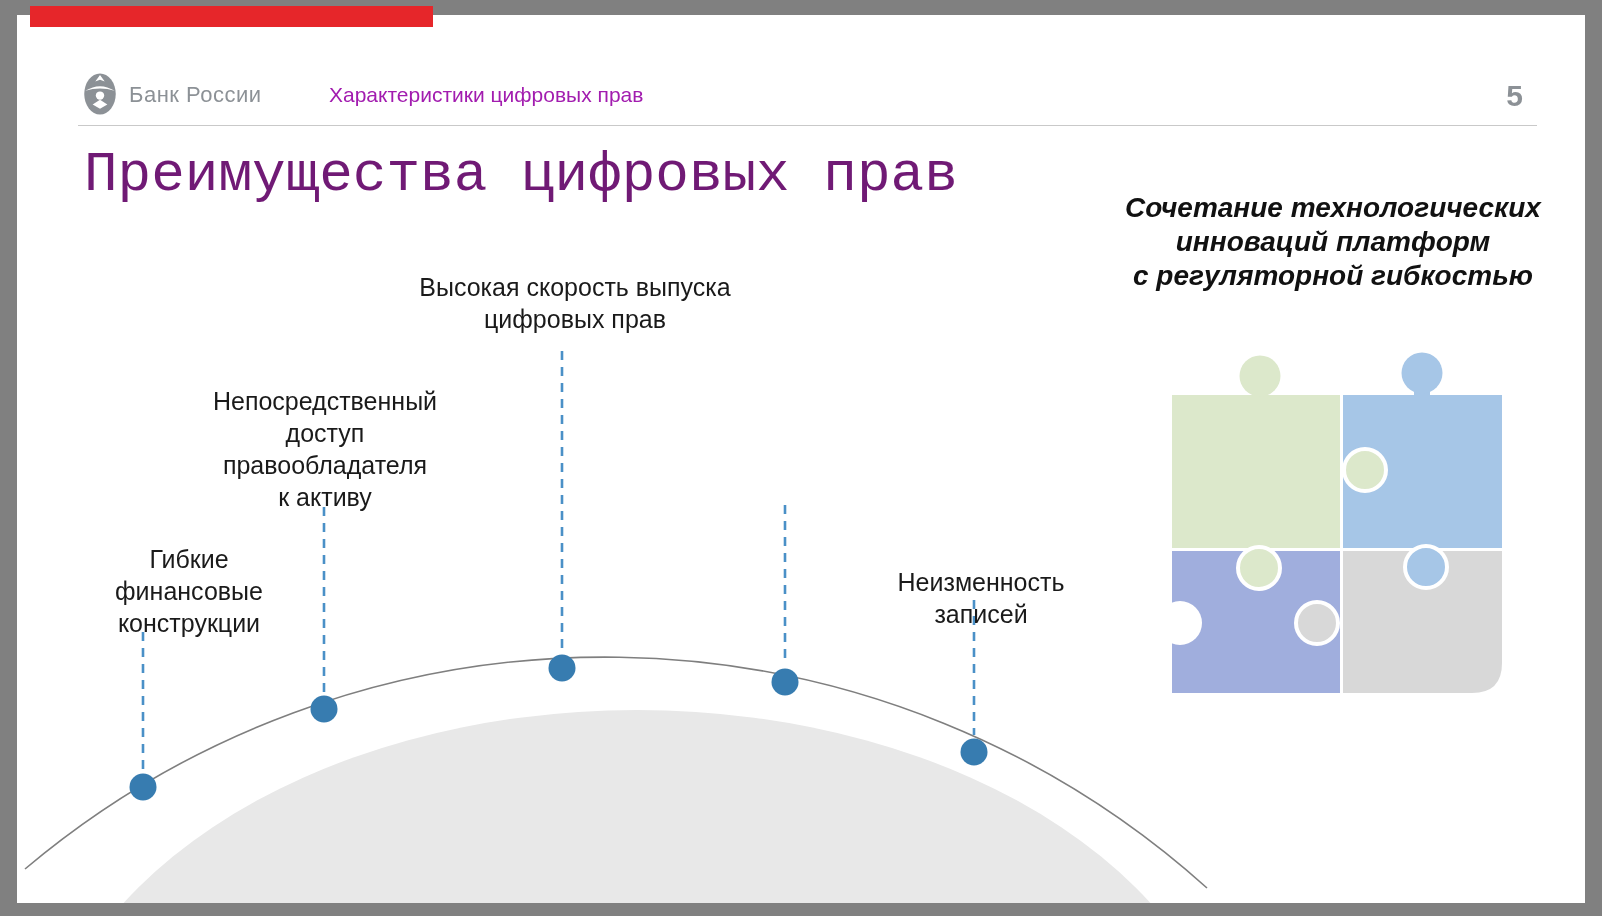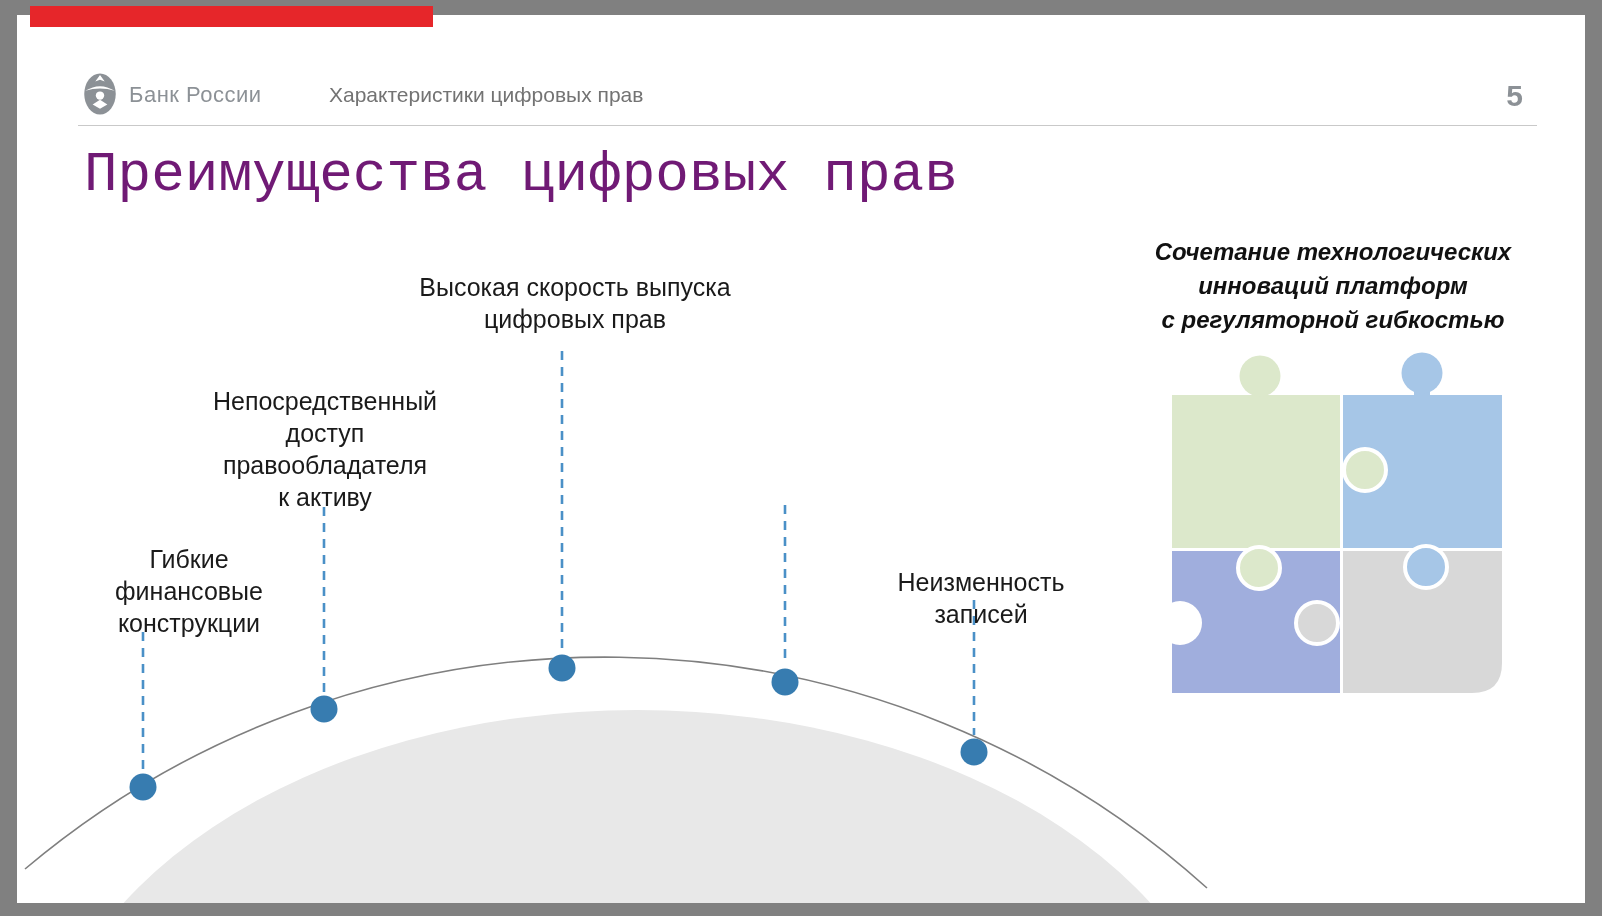--- a/index.html
+++ b/index.html
@@ -8,29 +8,29 @@
 
   .frame { position:absolute; left:0; top:0; width:1602px; height:916px; background:#808080;padding-left:17px; }
 
   .accent-bar { position:absolute; left:30px; top:6px; width:403px; height:21px; background:#e6262a; z-index:6; }
 
   .slide { position:absolute; left:17px; top:15px; width:1568px; height:888px; background:#ffffff; overflow:hidden; }
 
   .header { position:absolute; left:0; top:0; width:100%; height:110px; }
   .logo-mark { position:absolute; left:62px; top:58px; width:42px; height:42px; }
   .logo-text { position:absolute; left:112px; top:67px; font-size:22px; color:#8c9196; letter-spacing:0.5px; }
-  .breadcrumb { position:absolute; left:312px; top:68px; font-size:21px; color:#737373; }
+  .breadcrumb { position:absolute; left:312px; top:68px; font-size:21px; color:#a21caf; }
   .page-number { position:absolute; right:62px; top:64px; font-size:30px; color:#8c9196; font-weight:bold; }
   .header-rule { position:absolute; left:61px; top:110px; width:1459px; height:1px; background:#c9c9c9; }
 
   .page-title { position:absolute; left:67px; top:128px; font-size:56px; color:#701a75;font-family:Liberation Mono, monospace; }
 
   .quote { position:absolute; left:1086px; top:176px; width:460px; text-align:center;
-           font-size:24px; font-weight:bold; font-style:italic; color:#111111;
-           line-height:34px; white-space:pre-line;margin-top:44px; }
+           font-size:28px; font-weight:bold; font-style:italic; color:#111111;
+           line-height:34px; white-space:pre-line; }
 
   .diagram-svg { position:absolute; left:0; top:0; width:1568px; height:888px; }
 
   .adv-label { position:absolute; transform:translateX(-50%); text-align:center;
                font-size:25px; line-height:32px; color:#1a1a1a; white-space:pre-line; }
   .adv-1 { left:141px; top:528px;margin-left:31px; }
   .adv-2 { left:308px; top:370px; }
   .adv-3 { left:558px; top:256px; }
   .adv-4 { left:768px; top:425px; }
   .adv-5 { left:964px; top:551px; }

